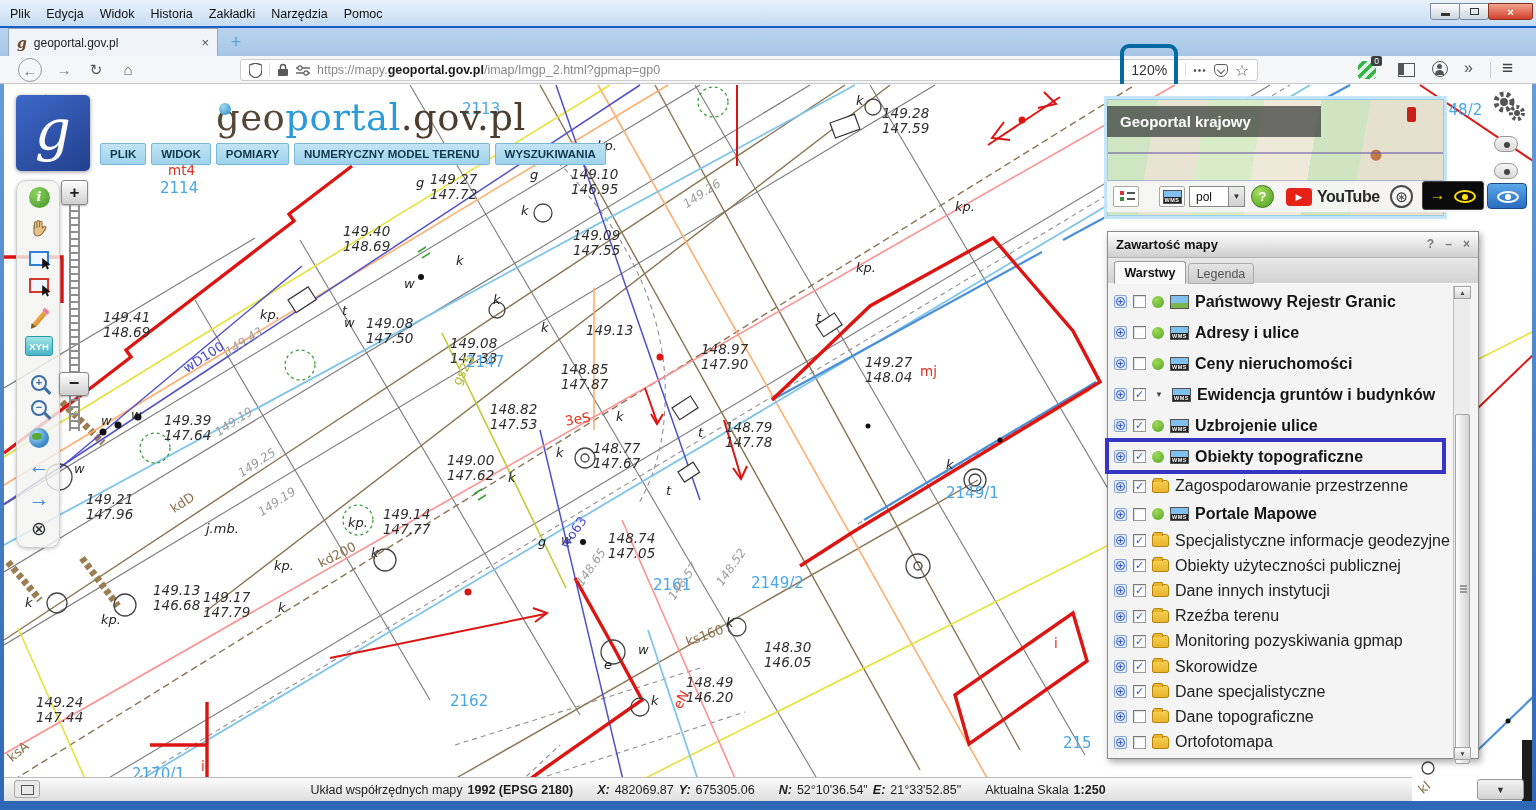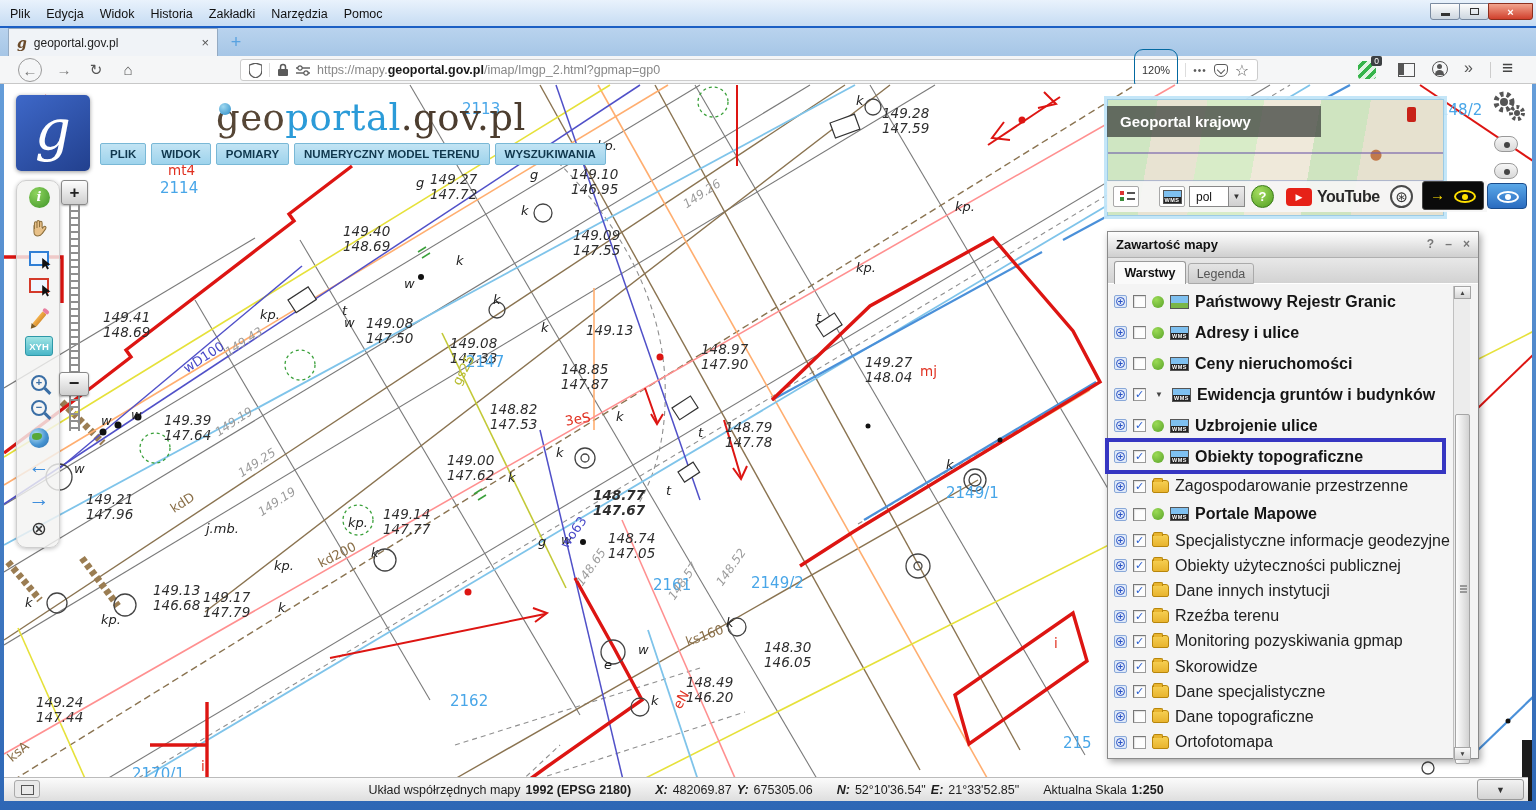--- a/index.html
+++ b/index.html
@@ -22,21 +22,21 @@
   #tab .ttl{flex:1;font-size:12px;color:#222}
   #tab .tclose{color:#555;font-size:13px}
   #newtab{left:226px;top:32px;width:20px;height:20px;color:#58a2e0;font-size:18px;text-align:center;line-height:20px}
   #navbar{left:0;top:56px;width:1536px;height:28px;background:#f5f6f7;border-bottom:1px solid #c8c8c8}
   .navic{position:absolute;top:58px;width:24px;height:24px;text-align:center;line-height:23px;font-size:15px;color:#777}
   #back{left:18px;border:1.5px solid #9a9a9a;border-radius:50%}
   #urlbar{left:240px;top:59px;width:1018px;height:22px;background:#fff;border:1px solid #ccc;border-radius:3px;display:flex;align-items:center;padding:0 8px;gap:7px}
   .vsep{width:1px;height:14px;background:#ddd}
   #urltext{flex:1;font-size:12.5px;white-space:nowrap;overflow:hidden}
   #urltext .dim{color:#888}#urltext .dom{color:#1a1a1a;font-weight:600}
-  #zoompill{border:1px solid #0369a1;border-radius:9px;font-size:11px;color:#333;padding:14px 7px}
+  #zoompill{border:4px solid #0369a1;border-radius:9px;font-size:14px;color:#333;padding:14px 7px}
   .uic{color:#5a5a5a;font-size:14px}
   .pocket{width:14px;height:13px;border:1.5px solid #5a5a5a;border-radius:3px 3px 7px 7px;position:relative}
   .pocket::after{content:"";position:absolute;left:3px;top:2px;width:5px;height:5px;border-right:1.5px solid #5a5a5a;border-bottom:1.5px solid #5a5a5a;transform:rotate(45deg)}
   #adb{left:1358px;top:61px;width:18px;height:18px;background:#35b44a;border-radius:3px;background-image:repeating-linear-gradient(135deg,rgba(255,255,255,.85) 0 3px,transparent 3px 7px)}
   #adb .badge{position:absolute;right:-6px;top:-5px;background:#3c4043;color:#fff;font-size:8.5px;padding:0 3px;border-radius:2px}
   #sbic{left:1398px;top:63px;width:17px;height:14px;border:1.5px solid #555}
   #sbic::before{content:"";position:absolute;left:0;top:0;width:5px;height:11px;background:#555}
   #accic{left:1432px;top:61px;width:16px;height:16px;border:1.5px solid #555;border-radius:50%}
   #accic::before{content:"";position:absolute;left:4px;top:2px;width:5px;height:5px;border-radius:50%;background:#555}
   #accic::after{content:"";position:absolute;left:2px;top:8px;width:9px;height:5px;border-radius:5px 5px 0 0;background:#555}
@@ -146,21 +146,21 @@
   .arr{width:14px;height:12px;font-size:8px;color:#444;text-align:center;line-height:12px;flex:none}
   .folder{width:17px;height:13px;background:linear-gradient(#f6cf52,#e8b42e);border:1px solid #b8860b;border-radius:1px 3px 2px 2px;position:relative;flex:none}
   .folder::before{content:"";position:absolute;left:0;top:-3px;width:8px;height:3px;background:#e8b42e;border:1px solid #b8860b;border-bottom:none;border-radius:2px 2px 0 0}
   #pscroll{position:absolute;left:345px;top:54px;width:17px;height:474px;background:#ececec;border-left:1px solid #c0c0c0}
   .sbtn{position:absolute;left:0;width:17px;height:13px;background:linear-gradient(#fafafa,#d5d5d5);border:1px solid #a5a5a5;font-size:6.5px;text-align:center;line-height:12px;color:#444}
   #sthumb{position:absolute;left:1px;top:128px;width:15px;height:350px;background:linear-gradient(90deg,#fdfdfd,#d2d2d2);border:1px solid #a5a5a5;border-radius:2px}
   #sthumb::after{content:"";position:absolute;left:4px;top:170px;width:7px;height:1.5px;background:#999;box-shadow:0 3px 0 #999,0 6px 0 #999}
   #highlight{left:1105px;top:438px;width:341px;height:36px;border:4px solid #3636c2;z-index:40;pointer-events:none}
 
   
-  #statusbar{left:4px;top:777px;width:1524px;height:24px;background:linear-gradient(#fbfbfb,#dedede);border-top:1px solid #bbb;display:flex;align-items:center;justify-content:center;gap:5px;font-size:12.5px;color:#1d1d1d;z-index:50}
+  #statusbar{left:4px;top:777px;width:1408px;height:24px;background:linear-gradient(#fbfbfb,#dedede);border-top:1px solid #bbb;display:flex;align-items:center;justify-content:center;gap:5px;font-size:12.5px;color:#1d1d1d;z-index:50}
   #statusbar .b{font-weight:bold}
   #statusbar .bi{font-weight:bold;font-style:italic}
   #statusbar .gap{width:14px}
   #blbtn{left:14px;top:780px;width:26px;height:18px;background:#e9e9e9;border:1px solid #aaa;border-radius:3px;z-index:55}
   #blbtn::after{content:"";position:absolute;left:6px;top:4px;width:11px;height:8px;border:1.5px solid #555}
   #brbtn{left:1477px;top:779px;width:47px;height:21px;background:linear-gradient(#f2f2f2,#d4d4d4);border:1px solid #999;border-radius:3px;text-align:center;font-size:9px;line-height:20px;color:#333;z-index:55}
   .z5{z-index:5}.z20{z-index:20}
 </style>
 </head>
 <body>
@@ -449,21 +449,21 @@
       <span class="lbl e" style="left: 153px; top: 583px;">149.13
 146.68</span>
       <span class="lbl e" style="left: 203px; top: 590px;">149.17
 147.79</span>
       <span class="lbl s" style="left: 278px; top: 601px;">k</span>
       <span class="lbl s" style="left: 25px; top: 596px;">k</span>
       <span class="lbl s" style="left: 101px; top: 613px;">kp.</span>
       <span class="lbl e" style="left: 432px; top: 453px; margin-left: 15px;">149.00
 147.62</span>
       <span class="lbl s" style="left: 508px; top: 471px;">k</span>
-      <span class="lbl e" style="left: 593px; top: 488px; font-weight: bold;">148.77
+      <span class="lbl e" style="left: 593px; top: 441px;">148.77
 147.67</span>
       <span class="lbl s" style="left: 556px; top: 446px;">k</span>
       <span class="lbl s" style="left: 616px; top: 410px;">k</span>
       <span class="lbl e" style="left: 725px; top: 420px;">148.79
 147.78</span>
       <span class="lbl s" style="left: 698px; top: 426px;">t</span>
       <span class="lbl s" style="left: 666px; top: 484px;">t</span>
       <span class="lbl e" style="left: 865px; top: 355px;">149.27
 148.04</span>
       <span class="lbl r" style="left: 920px; top: 364px;">mj</span>

